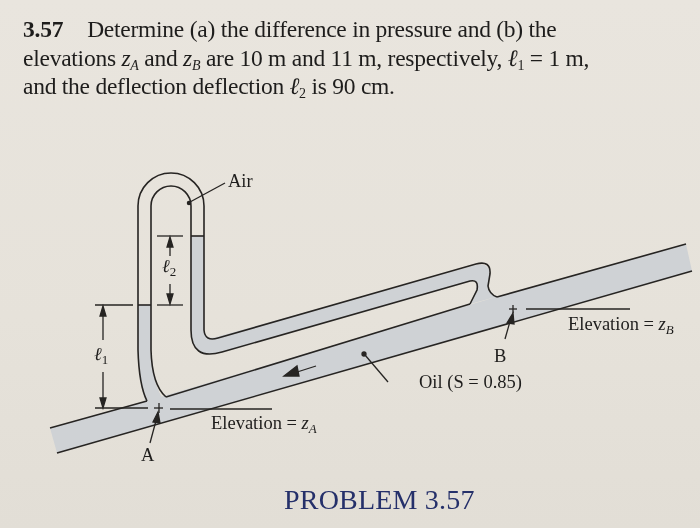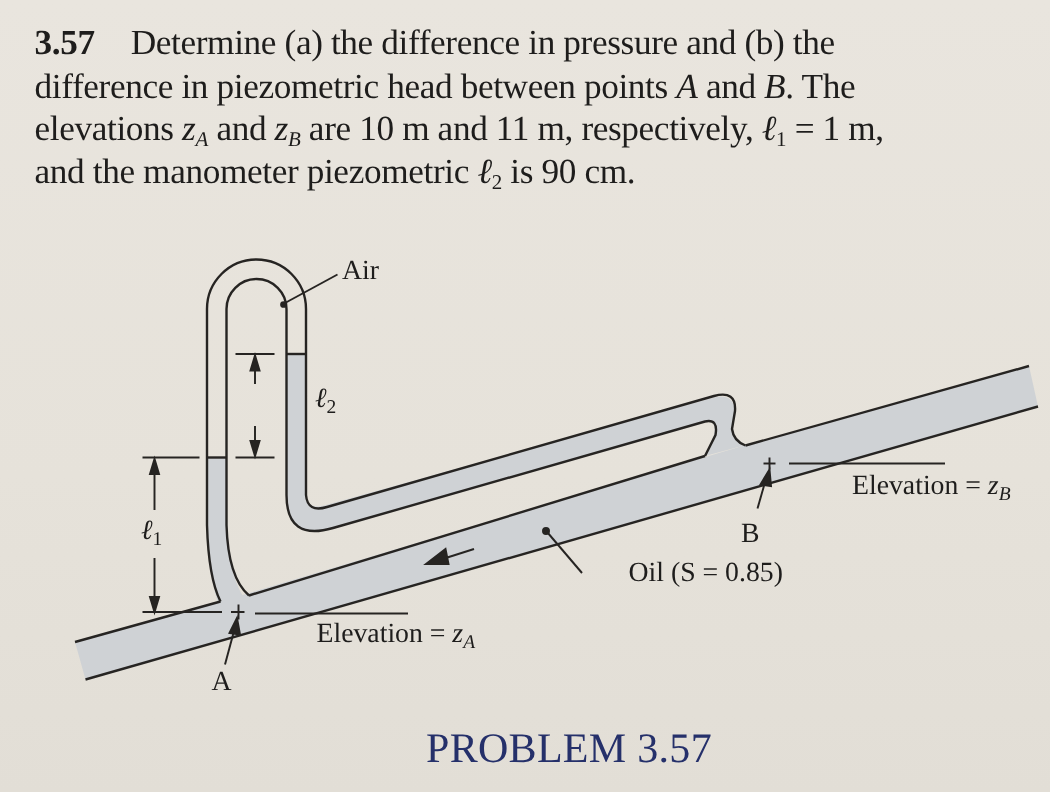--- a/index.html
+++ b/index.html
@@ -30,23 +30,22 @@
     font-size: 28px; color: #25306a; letter-spacing: 0.2px;
   }
 </style>
 </head>
 <body>
 
 <div class="page-bg"></div>
 
 <div class="problem-text">
   <div><span class="num">3.57</span><span>Determine (a) the difference in pressure and (b) the</span></div>
-  <div><span>difference in piezometric head between points </span><i>A</i><span> and </span><i>B</i><span>. The</span></div>
   <div><span>elevations </span><i>z</i><sub><i>A</i></sub><span> and </span><i>z</i><sub><i>B</i></sub><span> are 10 m and 11 m, respectively, </span><i>ℓ</i><sub>1</sub><span> = 1 m,</span></div>
-  <div><span>and the manometer piezometric </span><i>ℓ</i><sub>2</sub><span> is 90 cm.</span></div>
+  <div><span>and the deflection deflection </span><i>ℓ</i><sub>2</sub><span> is 90 cm.</span></div>
 </div>
 
 <svg class="diagram" width="700" height="528" viewBox="0 0 700 528">
 
   <polygon points="50,428 157,398 496,297 686,244 692,271 57,453" fill="#cfd2d5"></polygon>
 
   <path d="M138,305 L151,305 L151,350 Q152,385 165,402 L147,407 Q139,385 138,350 Z" fill="#cfd2d5"></path>
 
   <path d="M191,236 L204,236 L204,330 Q205,340 216,337 L476,265 Q489,262 490,274 L488,290 L496,297 L470,304 L476,290 Q478,279 470,281 L221,352 Q191,360 191,330 Z" fill="#cfd2d5"></path>
 
@@ -100,21 +99,21 @@
 
     <line x1="388" y1="382" x2="365" y2="355"></line>
     <circle cx="364" cy="354" r="2"></circle>
 
     <line x1="316" y1="366" x2="294" y2="373"></line>
     <polygon points="284,376 297,366 299,376"></polygon>
   </g>
 </svg>
 
 <div class="lbl" style="left:228px; top:171px;">Air</div>
-<div class="lbl" style="left:162px; top:256px;margin-left:48px;"><span class="it">ℓ</span><sub style="font-style:normal">2</sub></div>
+<div class="lbl" style="left:162px; top:256px;"><span class="it">ℓ</span><sub style="font-style:normal">2</sub></div>
 <div class="lbl" style="left:94px; top:344px;"><span class="it">ℓ</span><sub style="font-style:normal">1</sub></div>
 <div class="lbl" style="left:568px; top:314px;"><span>Elevation = </span><span class="it">z</span><sub>B</sub></div>
 <div class="lbl it" style="left:494px; top:346px;">B</div>
 <div class="lbl" style="left:395px; top:372px;margin-left:24px;">Oil (S = 0.85)</div>
 <div class="lbl" style="left:211px; top:413px;"><span>Elevation = </span><span class="it">z</span><sub>A</sub></div>
 <div class="lbl it" style="left:141px; top:445px;">A</div>
 
 <div class="caption">PROBLEM 3.57</div>
 
 </body></html>

